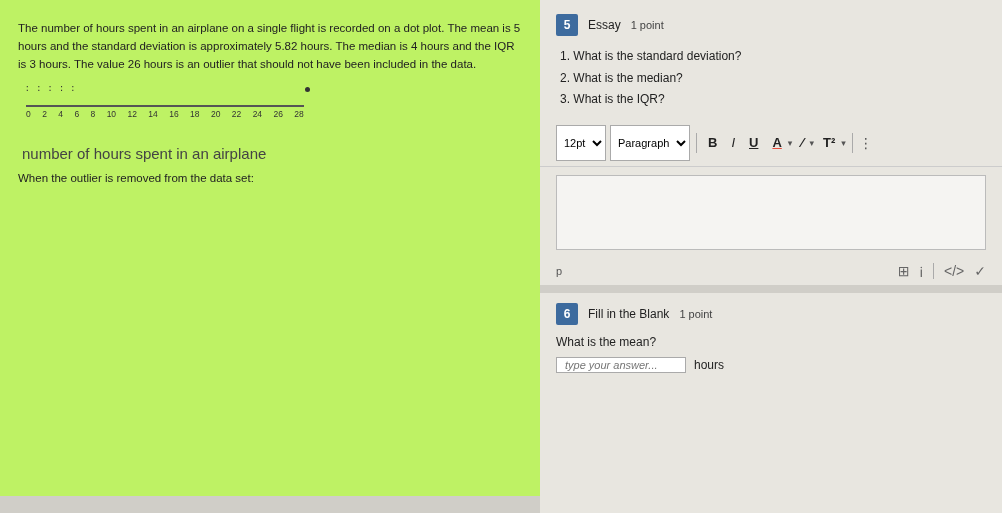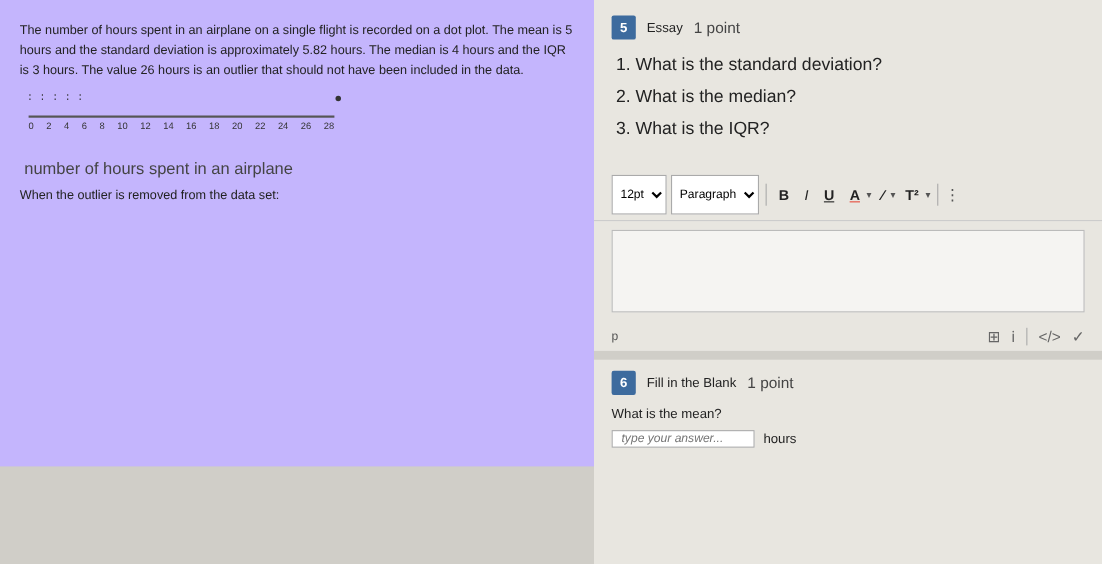--- a/index.html
+++ b/index.html
@@ -9,22 +9,22 @@
       width: 1002px;
       height: 513px;
       overflow: hidden;
       display: flex;
       gap: 0;
     }
 
     
     .left-panel {
       width: 540px;
-      height: 424px;
-      background: #c4b5fd;
+      height: 496px;
+      background: #bef264;
       padding: 20px 18px 16px 18px;
       position: relative;
     }
 
     .question-text {
       font-size: 11.5px;
       color: #222;
       line-height: 1.55;
       margin-bottom: 10px;
     }
@@ -79,30 +79,30 @@
       flex-shrink: 0;
     }
 
     .question-type-label {
       font-size: 12px;
       color: #222;
       text-align: right;
     }
 
     .question-points {
-      font-size: 14px;
+      font-size: 11px;
       color: #444;
     }
 
     .q5-list {
-      font-size: 16px;
+      font-size: 12px;
       color: #222;
       line-height: 1.8;
       padding-left: 4px;
-      margin-bottom: 14px;
+      margin-bottom: 1px;
     }
 
     
     .editor-menu-bar {
       display: flex;
       gap: 14px;
       font-size: 11.5px;
       color: #222;
       padding: 5px 16px;
       background: #e0ddd7;

